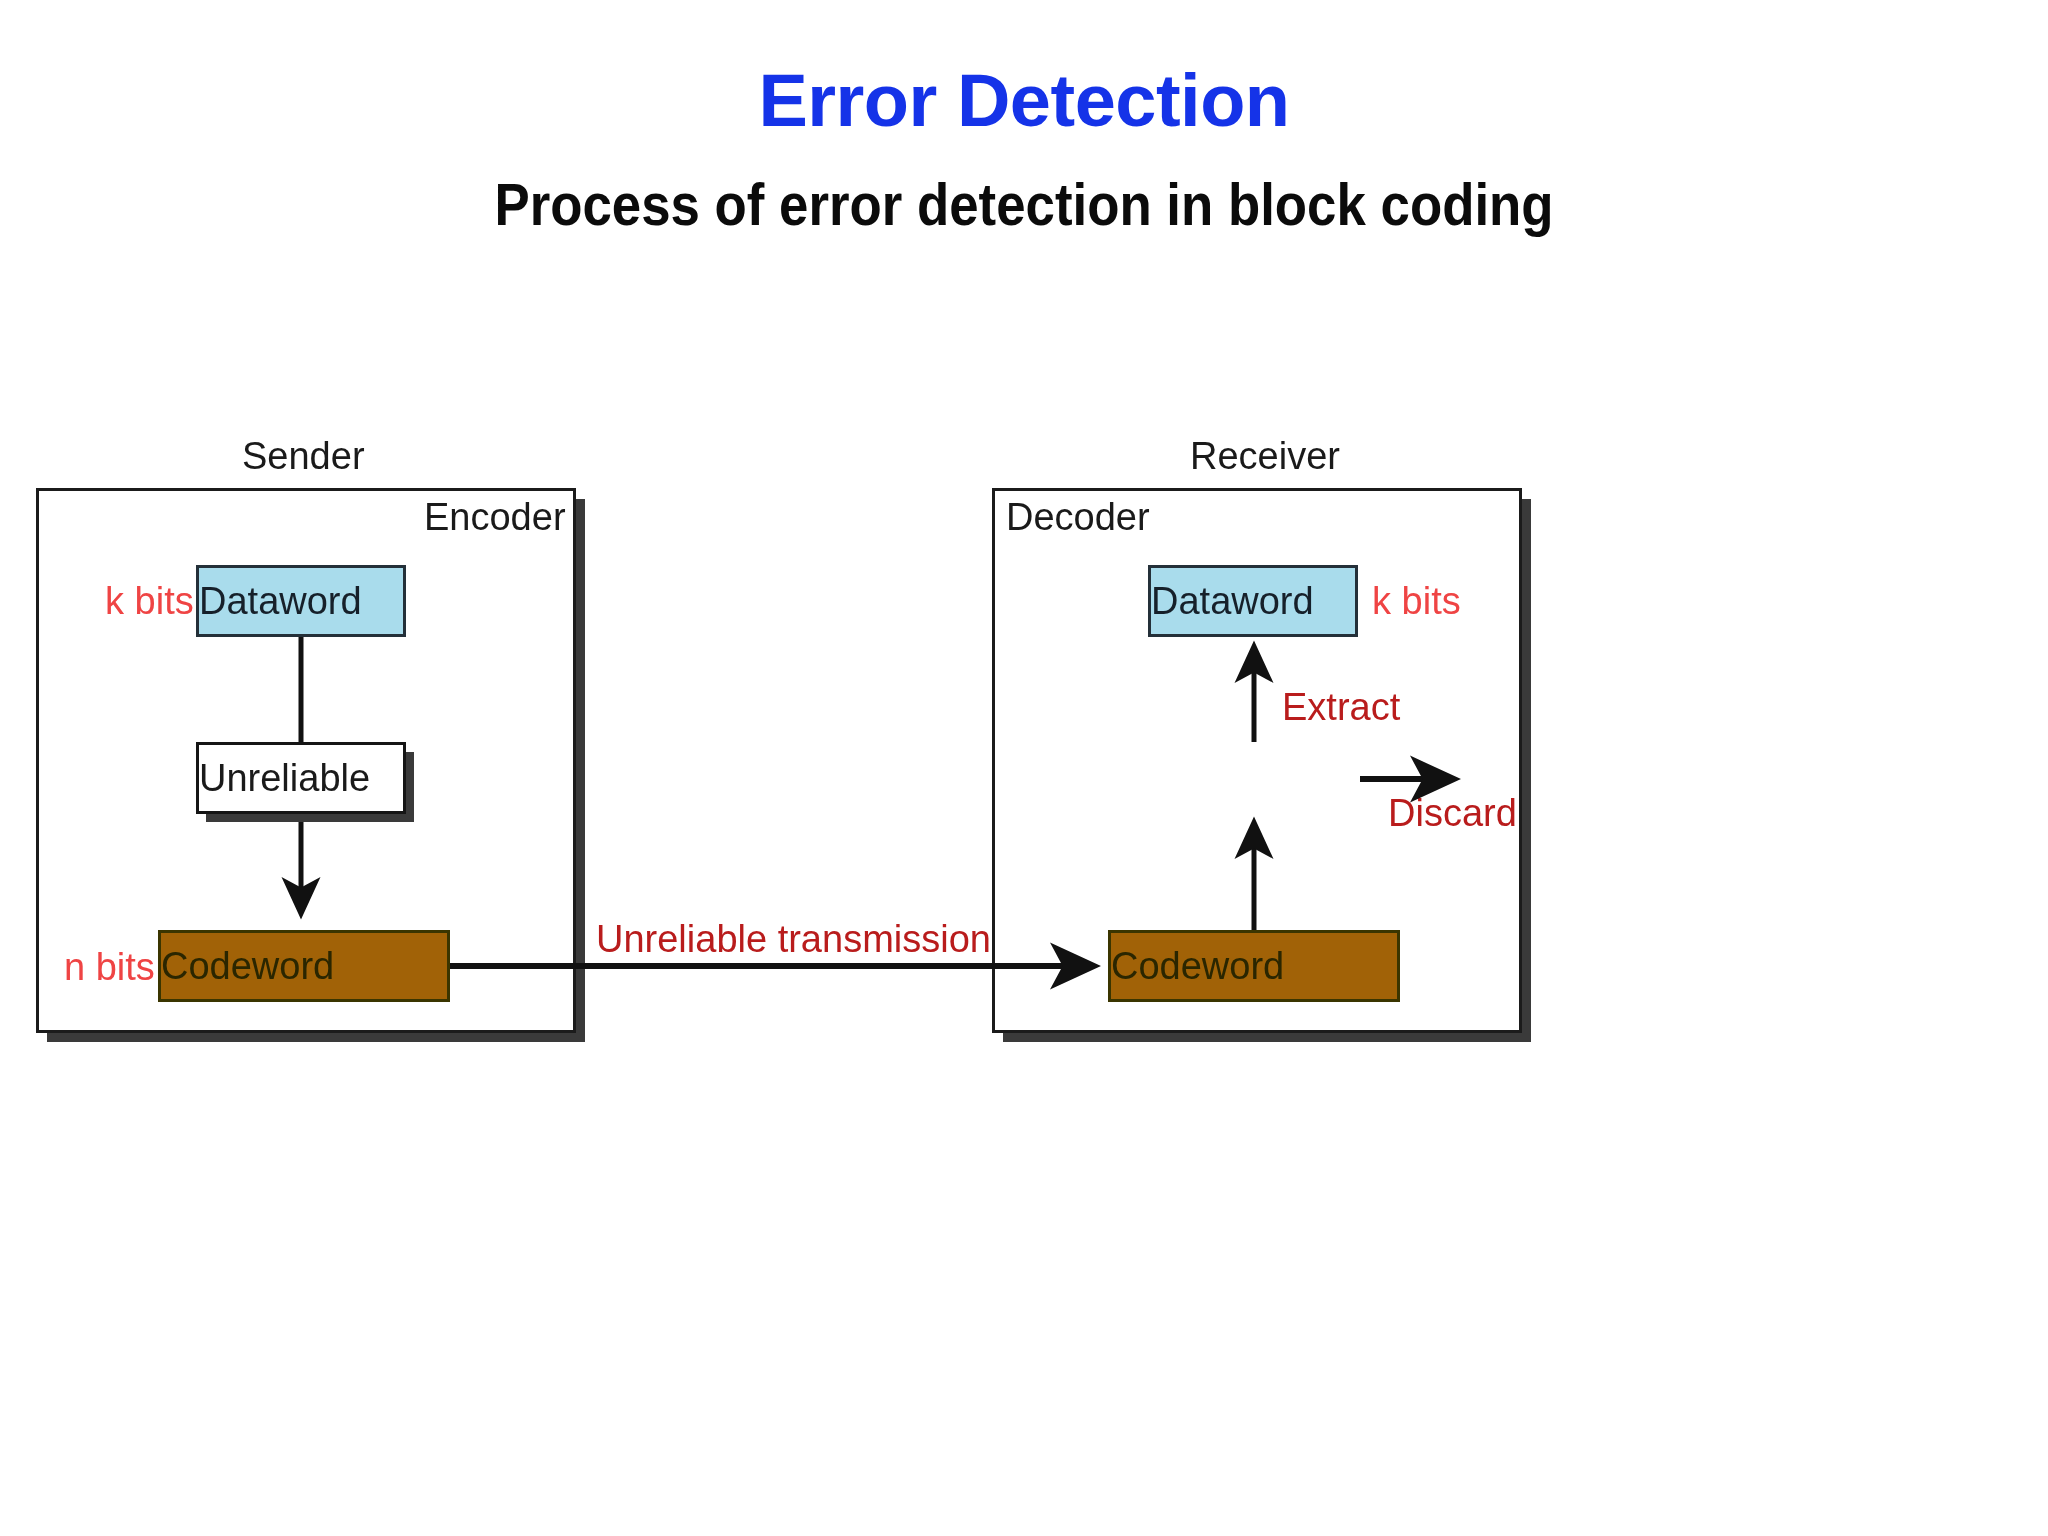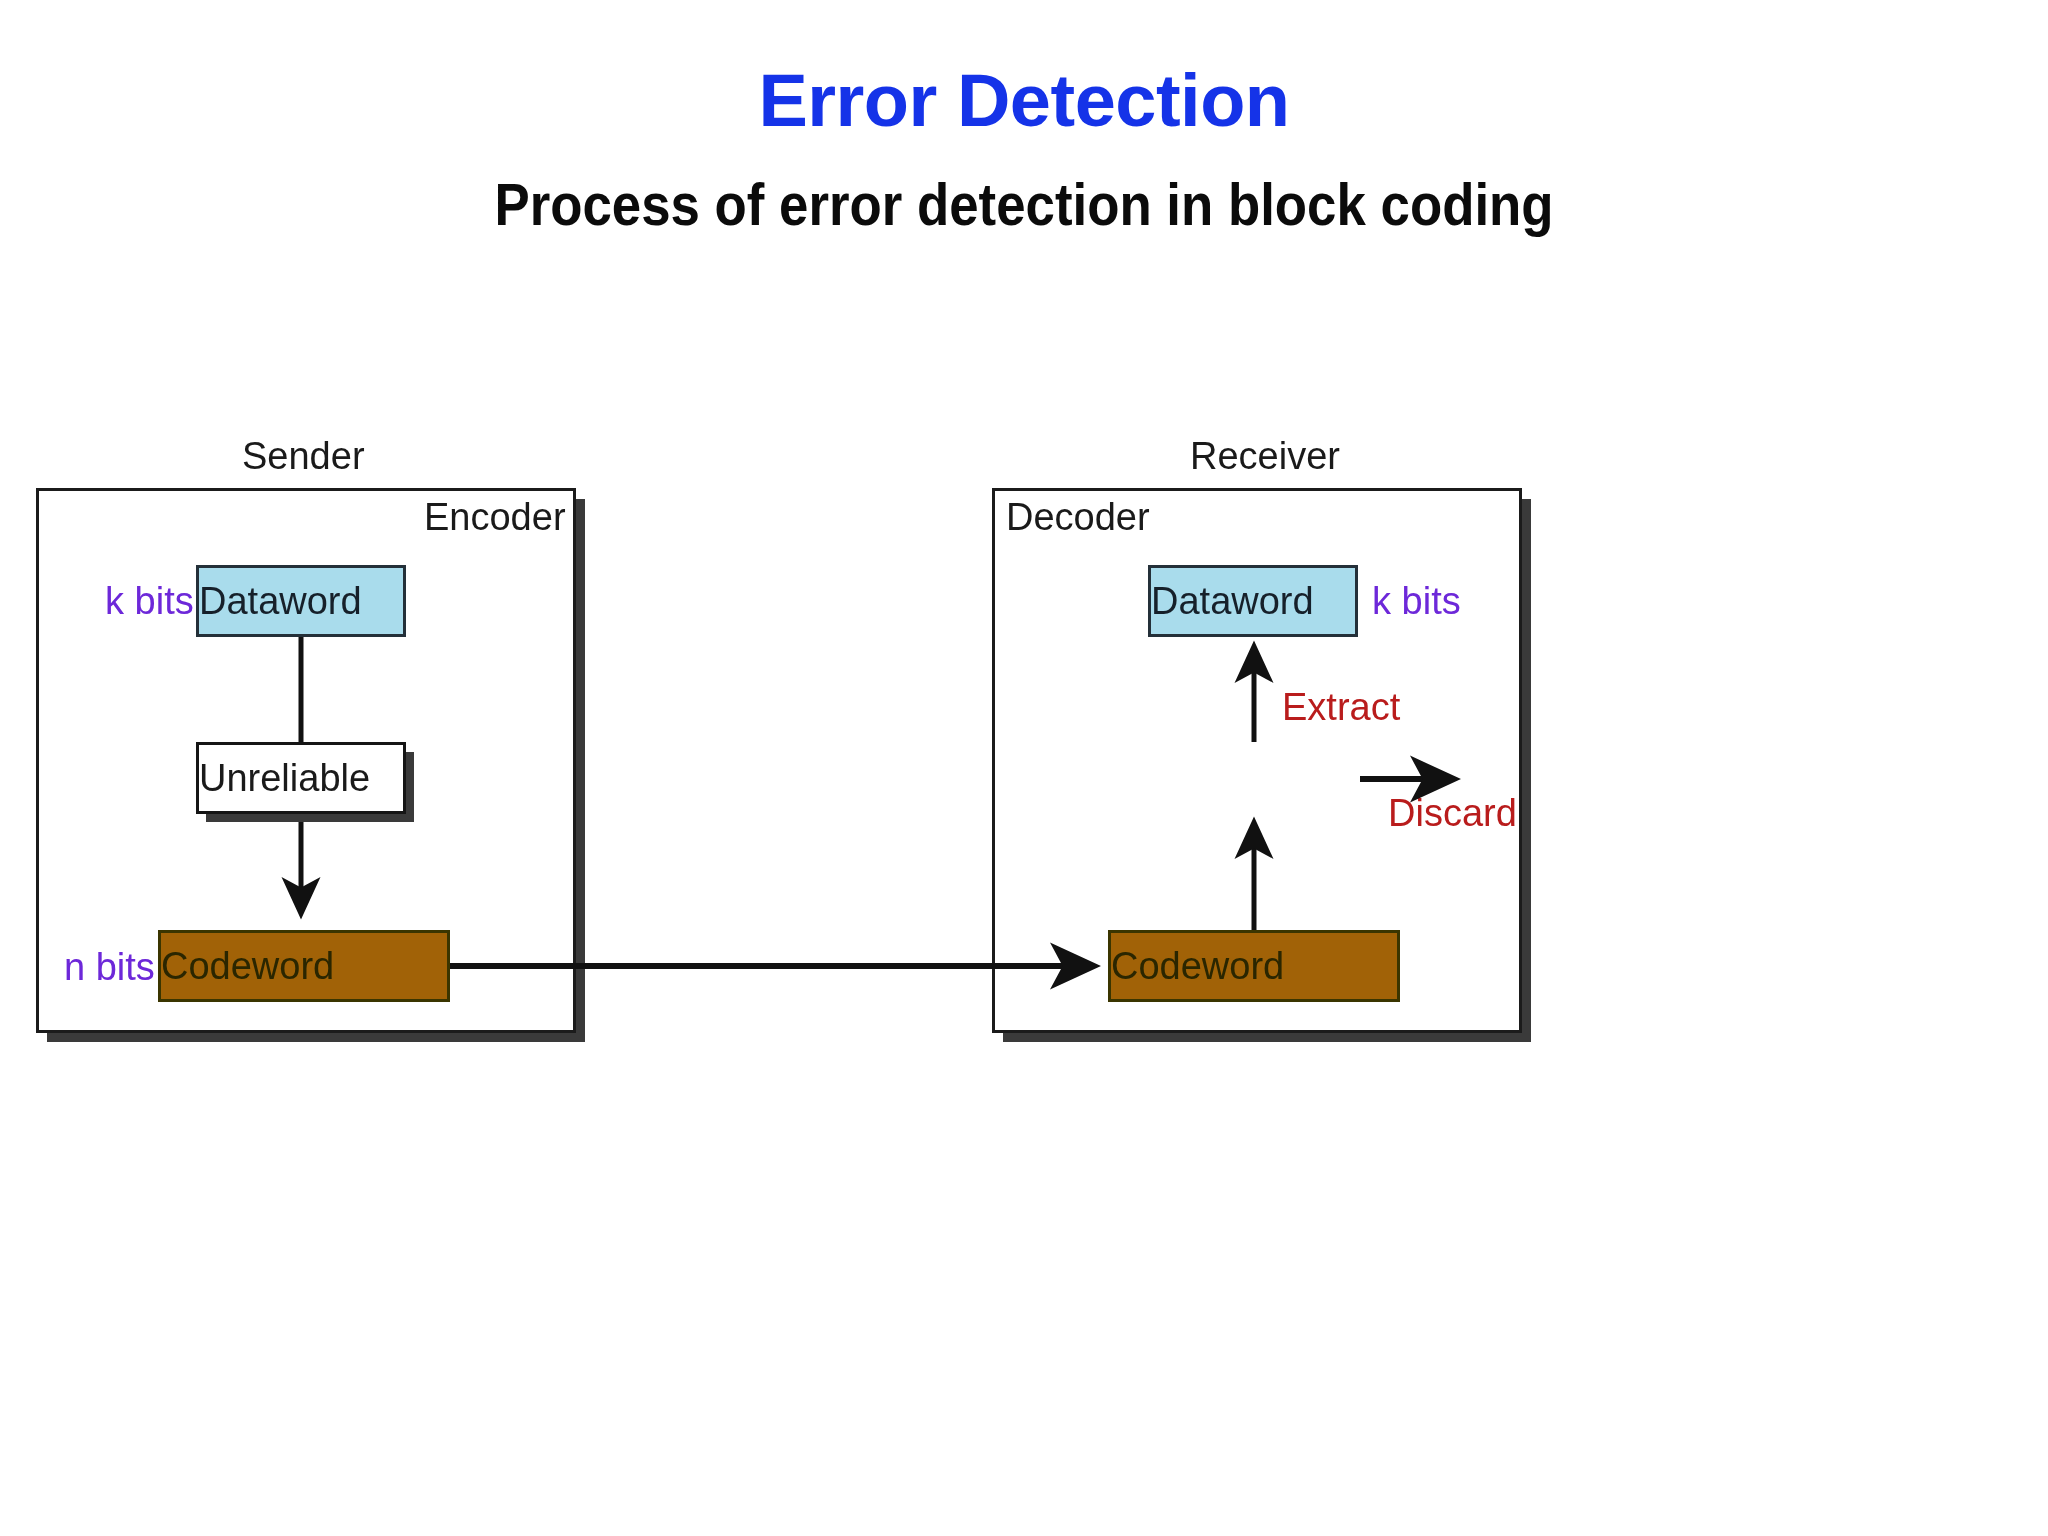--- a/index.html
+++ b/index.html
@@ -68,21 +68,21 @@
   .nodebox.blue{background:#A9DCEC;border-color:#243039;}
   .nodebox.yellow{background:#a16207;border-color:#3a3500;color:#2a2600;}
   .nodebox.plain{
     background:#ffffff;border-color:#151515;
     box-shadow:9px 9px 0 -1px #3a3a3a;
     color:#1a1a1a;
   }
   .bitlabel{
     position:absolute;
     font-size:38px;
-    color:#6d28d9;
+    color:#ef4444;
     white-space:nowrap;
   }
   .edgelabel{
     position:absolute;
     font-size:38px;
     color:#b91c1c;
     white-space:nowrap;
   }
   svg.wires{position:absolute;left:0;top:0;width:2048px;height:1536px;pointer-events:none;}
 </style>
@@ -109,20 +109,21 @@
   <div class="nodebox plain" style="left:196px;top:742px;width:210px;height:72px;">
     <span>Unreliable</span>
   </div>
 
   <div class="bitlabel" style="left:64px;top:946px;">n bits</div>
 
   <div class="nodebox yellow" style="left:158px;top:930px;width:292px;height:72px;">
     <span>Codeword</span>
   </div>
 
+  <div class="edgelabel" style="left:596px;top:918px;">Unreliable transmission</div>
 
   <div class="outer-label" style="left:1190px;top:435px;">Receiver</div>
 
   <div class="panel" style="left:992px;top:488px;width:530px;height:545px;"></div>
 
   <div class="panel-caption" style="left:1006px;top:496px;">Decoder</div>
 
   <div class="nodebox blue" style="left:1148px;top:565px;width:210px;height:72px;">
     <span>Dataword</span>
   </div>

